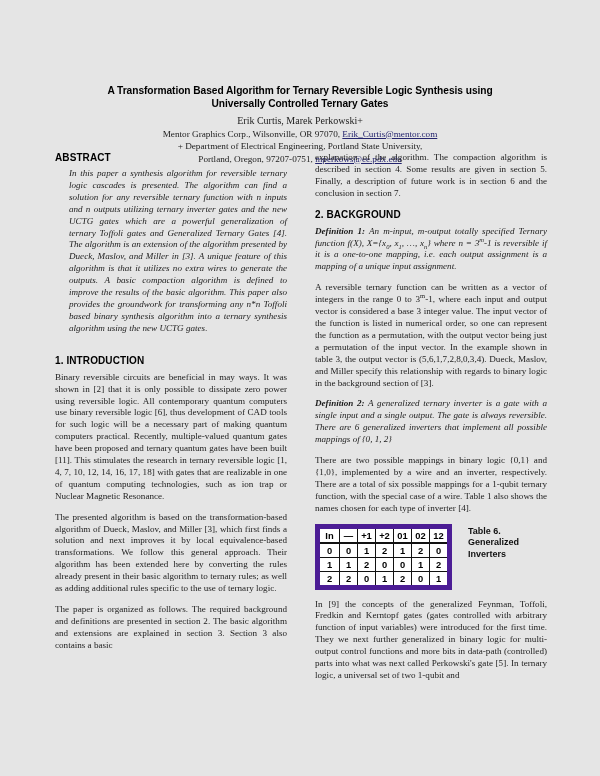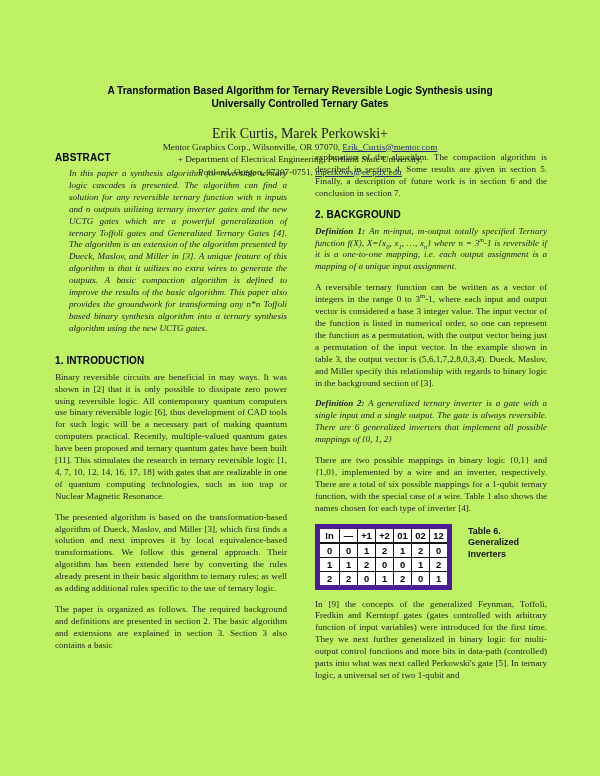--- a/index.html
+++ b/index.html
@@ -14,44 +14,44 @@
     overflow: hidden;
     font-family: "Liberation Serif", serif;
     color: #1a1a1a;
     -webkit-font-smoothing: antialiased;
   }
   .page {
     position: absolute;
     left: 0; top: 0;
     width: 600px;
     height: 776px;
-    background: #bef264;
+    background: #e5e5e5;
   }
 
   
   .title-block {
     position: absolute;
     left: 55px;
     top: 84px;
     width: 490px;
     text-align: center;
   }
   .paper-title {
     font-family: "Liberation Sans", sans-serif;
     font-weight: bold;
     font-size: 10.2px;
     line-height: 13.2px;
     color: #000;
     letter-spacing: -0.05px;
     margin: 0;
   }
   .authors {
-    font-size: 14px;
+    font-size: 10px;
     line-height: 12.4px;
-    margin-top: 18px;
+    margin-top: 5px;
     color: #1c1c1c;
   }
   .affil-line {
     font-size: 9.2px;
     line-height: 12.4px;
     color: #1c1c1c;
   }
   a.email {
     color: #24246e;
     text-decoration: underline;

